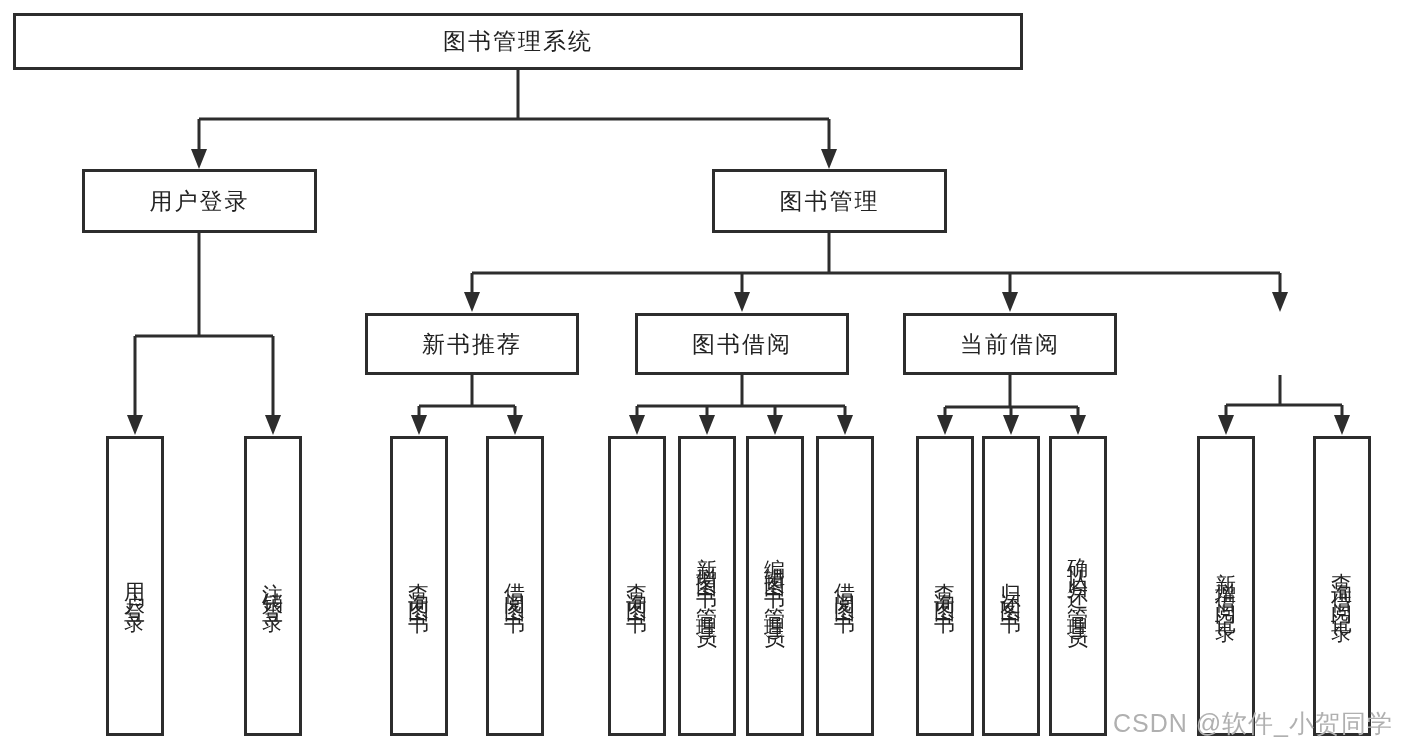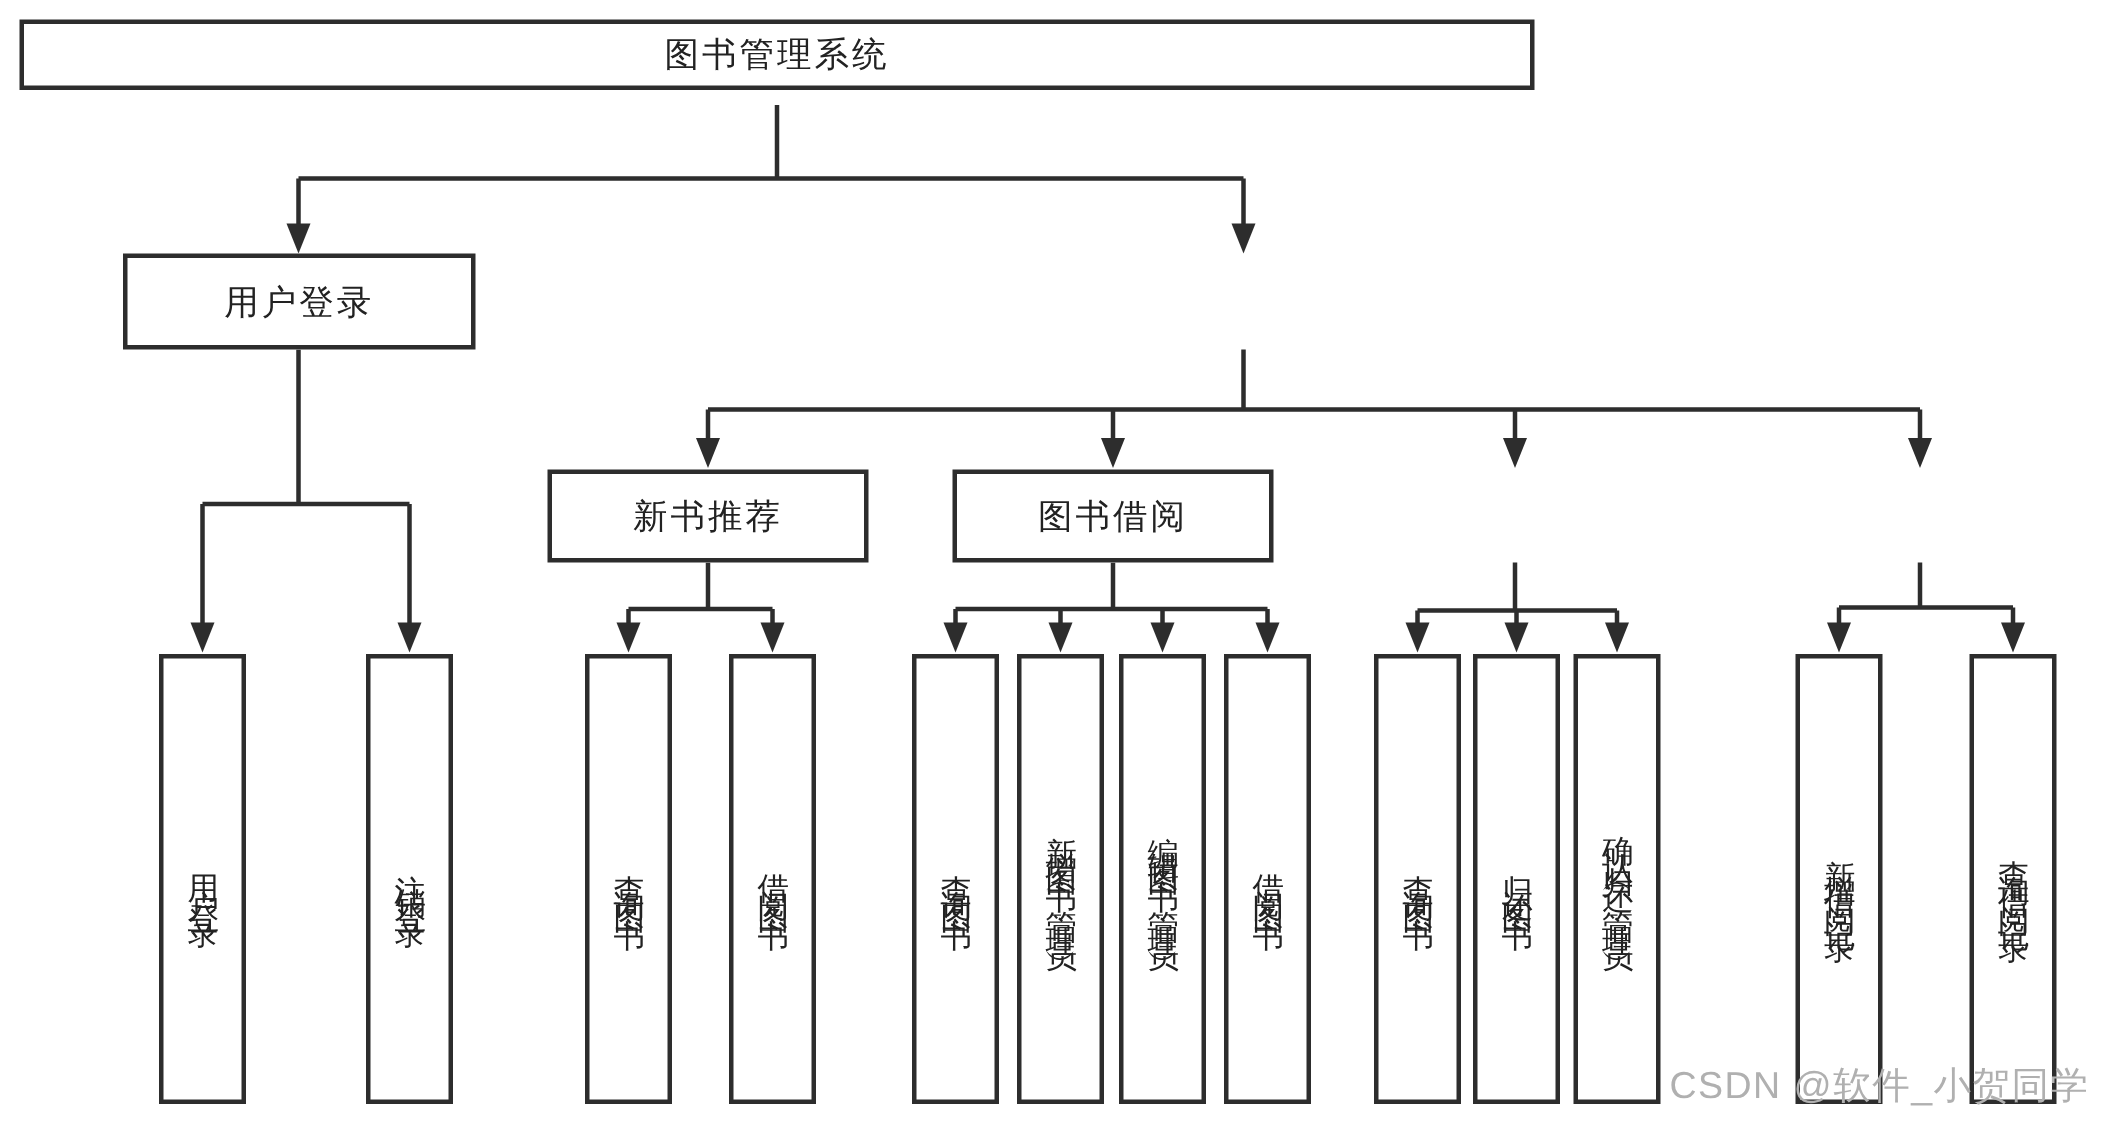--- a/index.html
+++ b/index.html
@@ -47,21 +47,21 @@
 
   .vlabel {
     color: var(--text);
     font-size: 21px;
     writing-mode: vertical-rl;
     letter-spacing: 10px;
     line-height: 1;
   }
 
   
-  .root-box  { left: 13px;  top: 13px;  width: 1010px; height: 47px; }
+  .root-box  { left: 13px;  top: 13px;  width: 1010px; height: 57px; }
   .l2-box    { top: 169px;  width: 235px; height: 64px; }
   .l3-box    { top: 313px;  width: 214px; height: 62px; }
   .leaf-box  { top: 436px;  width: 58px;  height: 300px; }
 
   .watermark {
     position: absolute;
     right: 12px;
     bottom: 7px;
     font-size: 25px;
     color: var(--wm);
@@ -138,27 +138,33 @@
     </g>
   </svg>
 
   <div class="box root-box">
     <span class="hlabel">图书管理系统</span>
   </div>
 
   <div class="box l2-box" style="left:82px">
     <span class="hlabel">用户登录</span>
   </div>
+  <div class="box l2-box" style="left:712px">
+    <span class="hlabel">图书管理</span>
+  </div>
 
   <div class="box l3-box" style="left:365px">
     <span class="hlabel">新书推荐</span>
   </div>
   <div class="box l3-box" style="left:635px">
     <span class="hlabel">图书借阅</span>
   </div>
+  <div class="box l3-box" style="left:903px">
+    <span class="hlabel">当前借阅</span>
+  </div>
 
   <div class="box leaf-box" style="left:106px">
     <span class="vlabel">用户登录</span>
   </div>
   <div class="box leaf-box" style="left:244px">
     <span class="vlabel">注销登录</span>
   </div>
 
   <div class="box leaf-box" style="left:390px">
     <span class="vlabel">查询图书</span>

